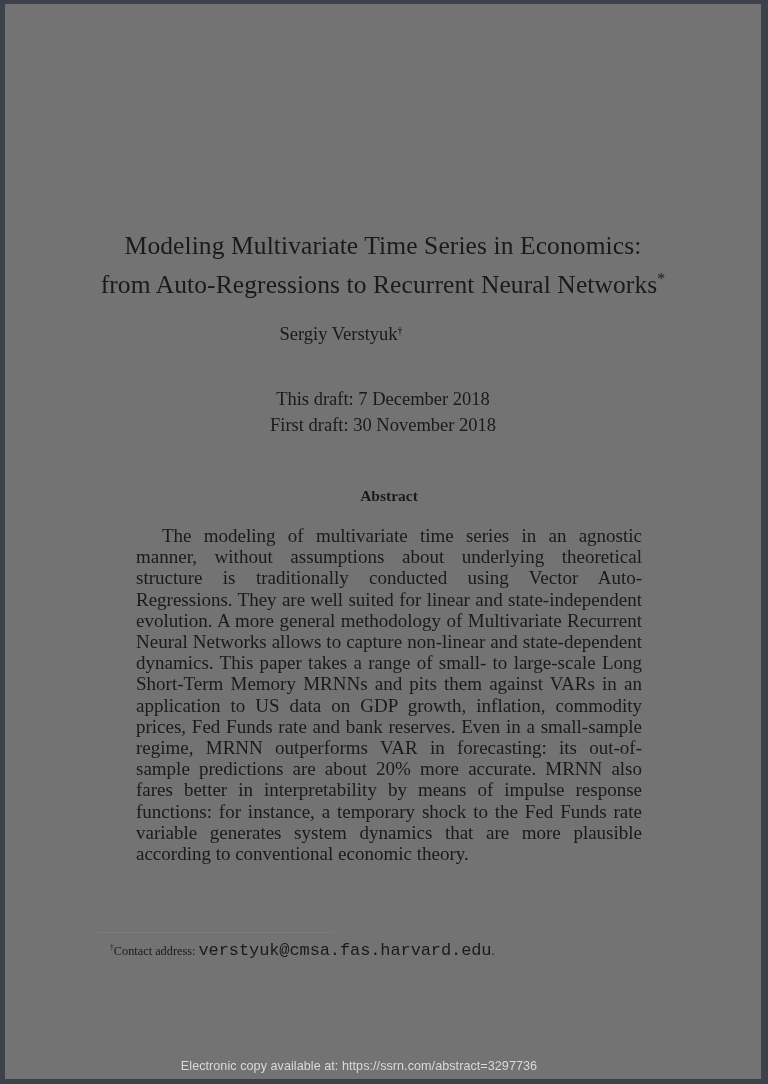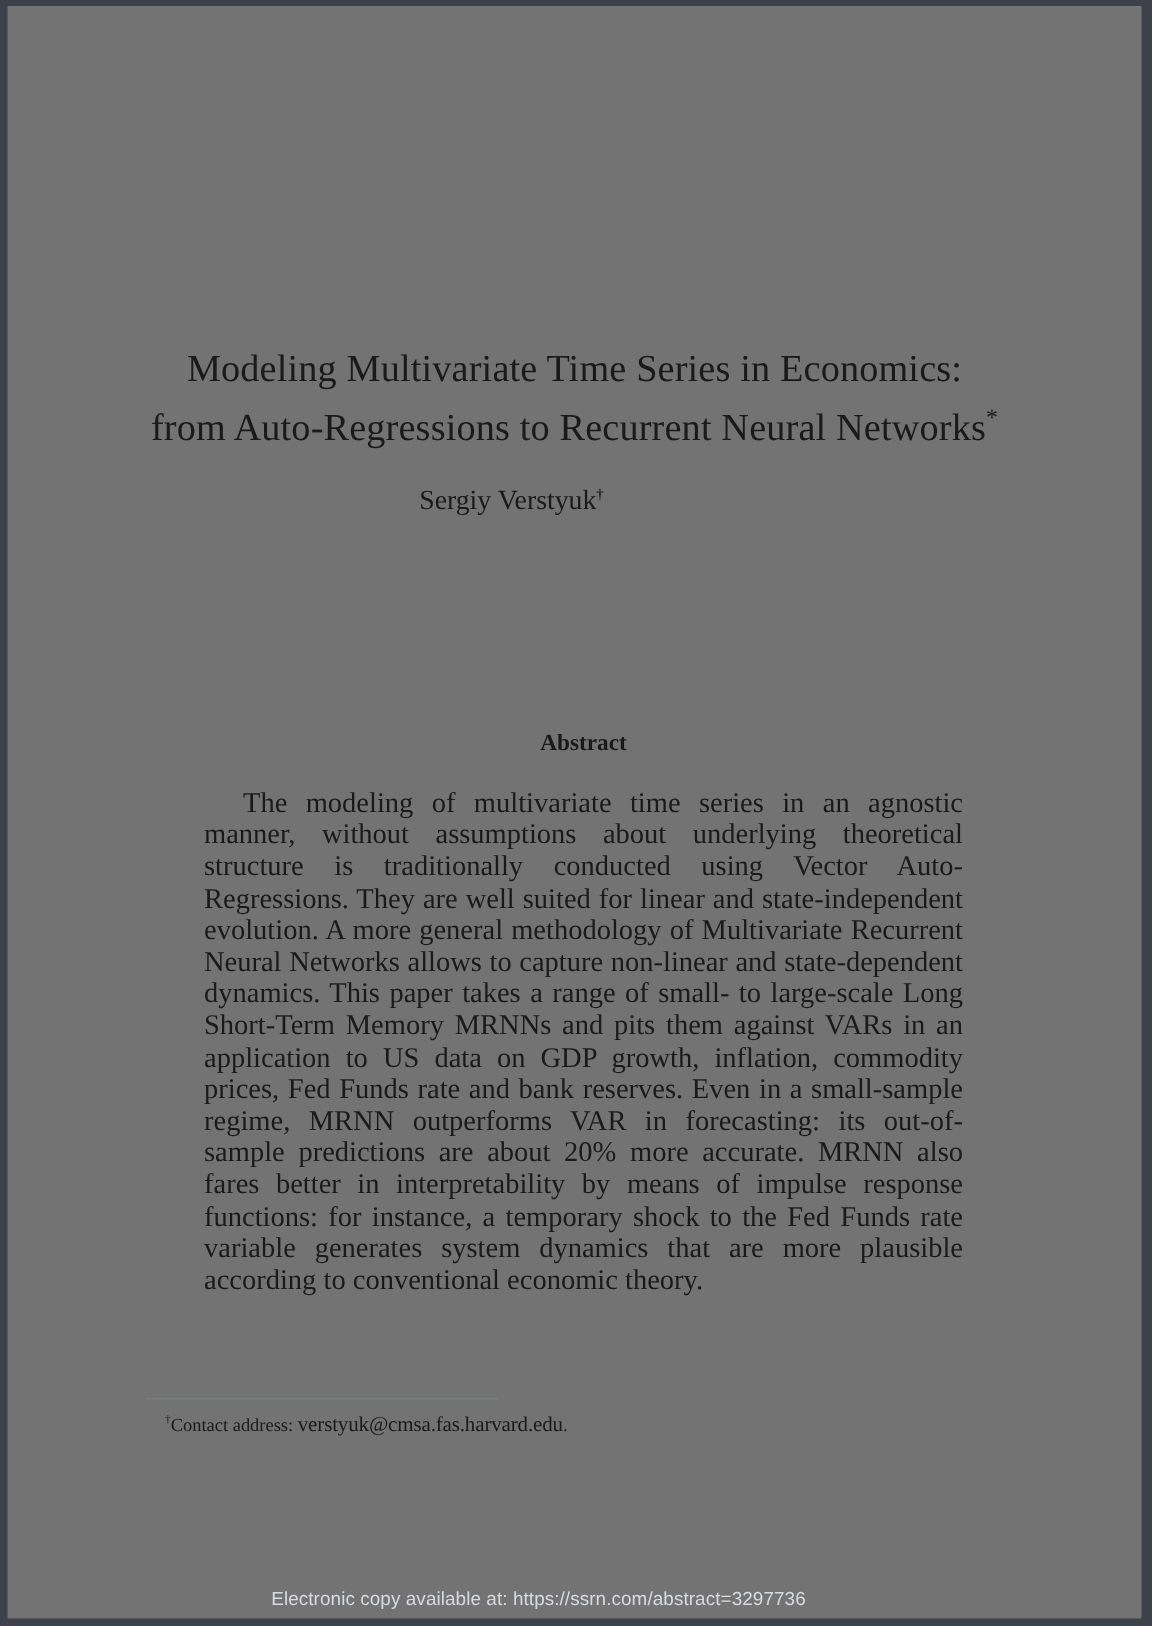--- a/index.html
+++ b/index.html
@@ -121,22 +121,22 @@
     line-height: 17.2px;
     color: #1a1a1a;
     text-align: justify;
     text-justify: inter-word;
     text-indent: 13px;
     margin: 0;
     hyphens: auto;
     -webkit-hyphens: auto;
   }
   .footnote .mono {
-    font-family: Liberation Serif, serif;
-    font-size: 14px;
+    font-family: Liberation Mono, monospace;
+    font-size: 17px;
     letter-spacing: -0.1px;
   }
 
   
   .ssrn-footer {
     position: absolute;
     left: 0;
     top: 1055px;
     width: 708px;
     text-align: center;
@@ -154,20 +154,24 @@
 
     <div class="title-block">
       <div class="title-line">Modeling Multivariate Time Series in Economics:</div>
       <div class="title-line"><span>from Auto-Regressions to Recurrent Neural Networks</span><sup class="marker">*</sup></div>
     </div>
 
     <div class="author-block">
       <span class="author-name">Sergiy Verstyuk</span><sup class="marker">†</sup>
     </div>
 
+    <div class="dates-block">
+      <div class="date-line">This draft: 7 December 2018</div>
+      <div class="date-line">First draft: 30 November 2018</div>
+    </div>
 
     <div class="abstract-block">
       <div class="abstract-heading">Abstract</div>
       <div class="abstract-body">The modeling of multivariate time series in an agnostic manner, without assumptions about underlying theoretical structure is traditionally conducted using Vector Auto-Regressions. They are well suited for linear and state-independent evolution. A more general methodology of Multivariate Recurrent Neural Networks allows to capture non-linear and state-dependent dynamics. This paper takes a range of small- to large-scale Long Short-Term Memory MRNNs and pits them against VARs in an application to US data on GDP growth, inflation, commodity prices, Fed Funds rate and bank reserves. Even in a small-sample regime, MRNN outperforms VAR in forecasting: its out-of-sample predictions are about 20% more accurate. MRNN also fares better in interpretability by means of impulse response functions: for instance, a temporary shock to the Fed Funds rate variable generates system dynamics that are more plausible according to conventional economic theory.</div>
     </div>
 
     <div class="footnote-block">
       <div class="footnote-rule"></div>
       <p class="footnote"><sup class="marker">†</sup><span>Contact address: </span><span class="mono">verstyuk@cmsa.fas.harvard.edu</span><span>.</span></p>
     </div>

